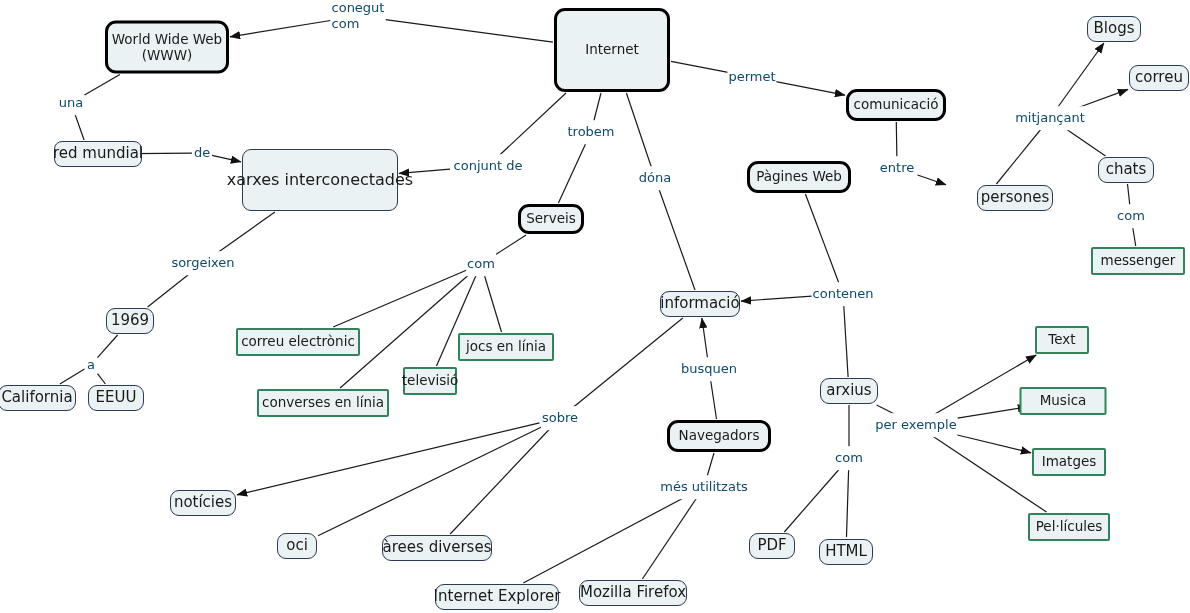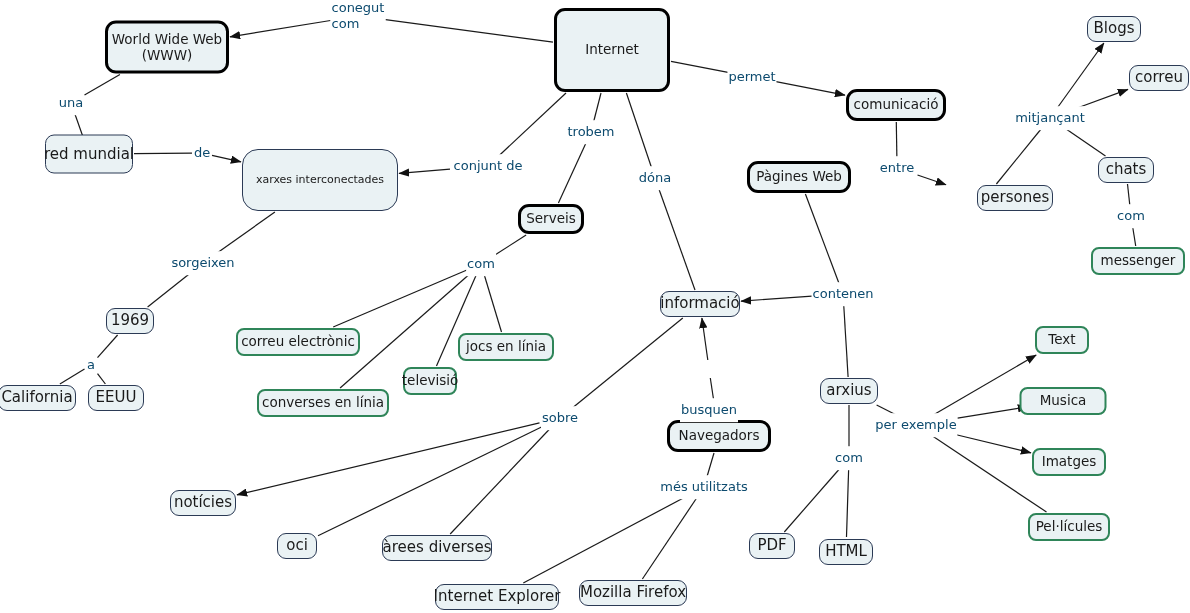--- a/index.html
+++ b/index.html
@@ -46,26 +46,26 @@
     border-radius: 9px;
   }
   .node.bold {
     border: 3.6px solid #000000;
     font-size: 13.5px;
     border-radius: 11px;
   }
   .node.green {
     border: 2.6px solid #2f8559;
     font-size: 13.5px;
-    border-radius: 8px;
+    border-radius: 2px;
   }
   .node.box {
     border: 1.3px solid #2b3a55;
-    font-size: 11px;
-    border-radius: 16px;
+    font-size: 16px;
+    border-radius: 9px;
   }
   .link-label {
     position: absolute;
     transform: translate(-50%, -50%);
     font-size: 13px;
     color: #0c4a6e;
     background: #ffffff;
     white-space: pre;
     text-align: left;
     line-height: 1.2;
@@ -135,21 +135,21 @@
         <line x1="929.5" y1="434.0" x2="1046.5" y2="512.0" stroke="#1a1a1a" stroke-width="1.2"></line>
         <line x1="849.0" y1="405.0" x2="849.0" y2="449.0" stroke="#1a1a1a" stroke-width="1.2"></line>
         <line x1="841.1" y1="467.0" x2="784.3" y2="532.0" stroke="#1a1a1a" stroke-width="1.2"></line>
         <line x1="848.7" y1="467.0" x2="846.5" y2="537.0" stroke="#1a1a1a" stroke-width="1.2"></line>
       </g>
   </svg>
   <div id="node-layer">
       <div class="node bold" style="left: 167px; top: 47px; width: 124px; height: 53px;">World Wide Web
 (WWW)</div>
       <div class="node bold" style="left: 612px; top: 50px; width: 116px; height: 84px;">Internet</div>
-      <div class="node plain" style="left: 89px; top: 154px; width: 88px; height: 39px;">red mundial</div>
+      <div class="node plain" style="left: 98px; top: 154px; width: 88px; height: 26px; border-radius: 8px;">red mundial</div>
       <div class="node box" style="left: 320px; top: 180px; width: 156px; height: 62px;">xarxes interconectades</div>
       <div class="node bold" style="left: 896px; top: 105px; width: 100px; height: 32px;">comunicació</div>
       <div class="node plain" style="left: 1114px; top: 29px; width: 54px; height: 26px;">Blogs</div>
       <div class="node plain" style="left: 1159px; top: 78px; width: 60px; height: 26px;">correu</div>
       <div class="node plain" style="left: 1015px; top: 198px; width: 76px; height: 26px;">persones</div>
       <div class="node plain" style="left: 1126px; top: 170px; width: 56px; height: 26px;">chats</div>
       <div class="node green" style="left: 1138px; top: 261px; width: 94px; height: 28px;">messenger</div>
       <div class="node bold" style="left: 551px; top: 219px; width: 66px; height: 30px;">Serveis</div>
       <div class="node bold" style="left: 799px; top: 177px; width: 104px; height: 32px;">Pàgines Web</div>
       <div class="node plain" style="left: 700px; top: 304px; width: 80px; height: 26px;">informació</div>
@@ -184,18 +184,18 @@
       <div class="link-label" style="left: 655px; top: 178px;">dóna</div>
       <div class="link-label" style="left: 752px; top: 77px;">permet</div>
       <div class="link-label" style="left: 897px; top: 168px;">entre</div>
       <div class="link-label" style="left: 1050px; top: 118px;">mitjançant</div>
       <div class="link-label" style="left: 1131px; top: 216px;">com</div>
       <div class="link-label" style="left: 203px; top: 263px;">sorgeixen</div>
       <div class="link-label" style="left: 91px; top: 365px;">a</div>
       <div class="link-label" style="left: 481px; top: 264px;">com</div>
       <div class="link-label" style="left: 843px; top: 294px;">contenen</div>
       <div class="link-label" style="left: 560px; top: 418px;">sobre</div>
-      <div class="link-label" style="left: 709px; top: 369px; margin-top: 41px;">busquen</div>
+      <div class="link-label" style="left: 709px; top: 369px;">busquen</div>
       <div class="link-label" style="left: 916px; top: 425px;">per exemple</div>
       <div class="link-label" style="left: 849px; top: 458px;">com</div>
       <div class="link-label" style="left: 704px; top: 487px;">més utilitzats</div>
     </div>
 </div>
 
 </body></html>

